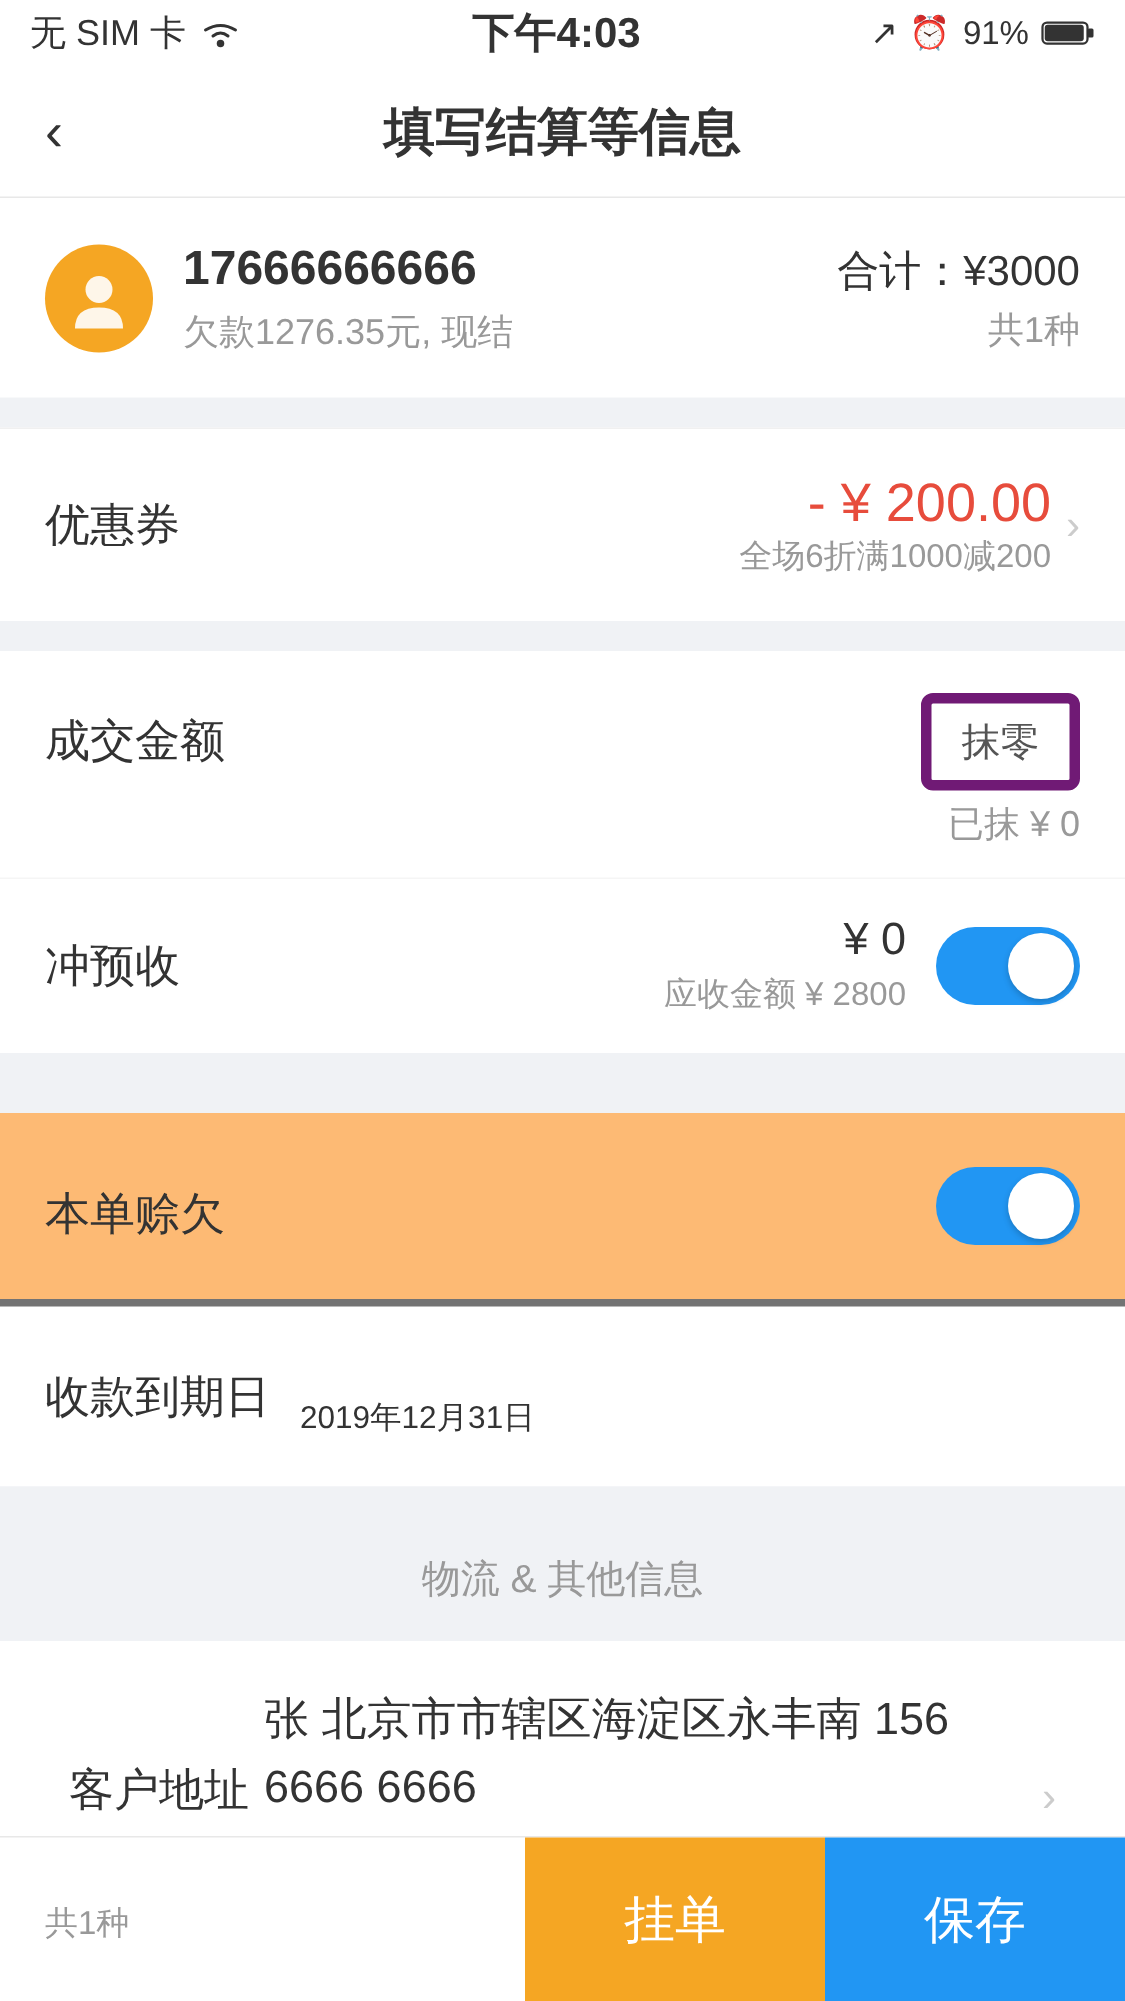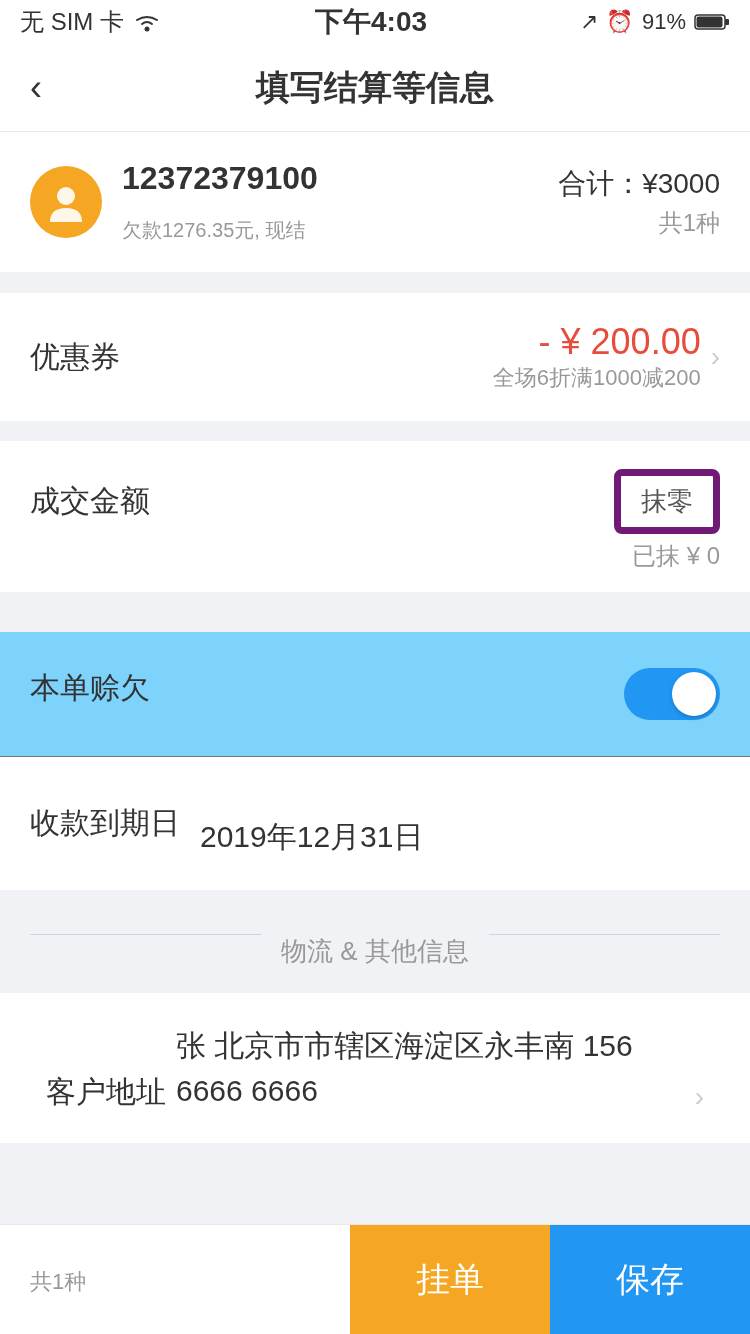--- a/index.html
+++ b/index.html
@@ -87,23 +87,23 @@
       justify-content: center;
     }
     .avatar svg { width: 44px; height: 44px; }
     .customer-info-text {}
     .customer-phone {
       font-size: 32px;
       font-weight: 600;
       color: #333;
     }
     .customer-sub {
-      font-size: 20px;
-      color: #999;
-      margin-top: 20px;
+      font-size: 24px;
+      color: #999;
+      margin-top: 8px;
     }
     .customer-right { text-align: right; }
     .customer-total {
       font-size: 28px;
       color: #333;
     }
     .customer-count {
       font-size: 24px;
       color: #999;
       margin-top: 4px;
@@ -235,53 +235,54 @@
       border-radius: 50%;
       background: #fff;
       position: absolute;
       right: 4px;
       box-shadow: 0 2px 4px rgba(0,0,0,0.2);
     }
 
     
     .debt-row {
       display: flex;
-      align-items: flex-start;
+      align-items: flex-end;
       justify-content: space-between;
       padding: 36px 30px;
-      background: #7dd3fc;
+      background: #fdba74;
       margin-top: 20px;
     }
 
     
     .duedate-row {
       display: flex;
       align-items: center;
       padding: 32px 30px;
       background: #fff;
-      border-top: 1px solid #737373;
+      border-top: 5px solid #737373;
       gap: 20px;
     }
     .duedate-label {
       font-size: 30px;
       color: #333;
     }
     .duedate-value {
-      font-size: 30px;
+      font-size: 21px;
       color: #333;
       margin-top: 28px;
     }
 
     
     .section-divider {
       display: flex;
-      align-items: flex-start;
+      align-items: center;
       justify-content: center;
       padding: 24px 30px;
       background: #f0f2f5;
+      flex-direction: column;
     }
     .divider-line {
       flex: 1;
       height: 1px;
       background: #d0d5dd;
     }
     .divider-text {
       font-size: 26px;
       color: #999;
       padding: 0 20px;
@@ -401,21 +402,21 @@
 
   <div class="card customer-row">
     <div class="customer-left">
       <div class="avatar">
         <svg viewBox="0 0 44 44" xmlns="http://www.w3.org/2000/svg">
           <circle cx="22" cy="16" r="9" fill="#fff" opacity="0.9"></circle>
           <path d="M6 42 Q6 28 22 28 Q38 28 38 42" fill="#fff" opacity="0.9"></path>
         </svg>
       </div>
       <div class="customer-info-text">
-        <div class="customer-phone">12372379100</div>
+        <div class="customer-phone">17666666666</div>
         <div class="customer-sub">欠款1276.35元, 现结</div>
       </div>
     </div>
     <div class="customer-right">
       <div class="customer-total">
         <span>合计：</span><span>¥3000</span>
       </div>
       <div class="customer-count">共1种</div>
     </div>
   </div>
@@ -436,20 +437,32 @@
   <div class="form-section">
 
     <div class="amount-row">
       <div class="field-label">成交金额</div>
       <div class="amount-right">
         <button class="round-btn">抹零</button>
       </div>
     </div>
     <div class="amount-sub">已抹  ¥ 0</div>
 
+    <div class="prereceive-row">
+      <div class="field-label">冲预收</div>
+      <div class="prereceive-right">
+        <div class="prereceive-amount-block">
+          <div class="prereceive-amount">¥ 0</div>
+          <div class="prereceive-sub">应收金额 ¥ 2800</div>
+        </div>
+        <div class="toggle">
+          <div class="toggle-thumb"></div>
+        </div>
+      </div>
+    </div>
   </div>
 
   <div class="separator"></div>
 
   <div class="debt-row">
     <div class="field-label">本单赊欠</div>
     <div class="toggle">
       <div class="toggle-thumb"></div>
     </div>
   </div>

